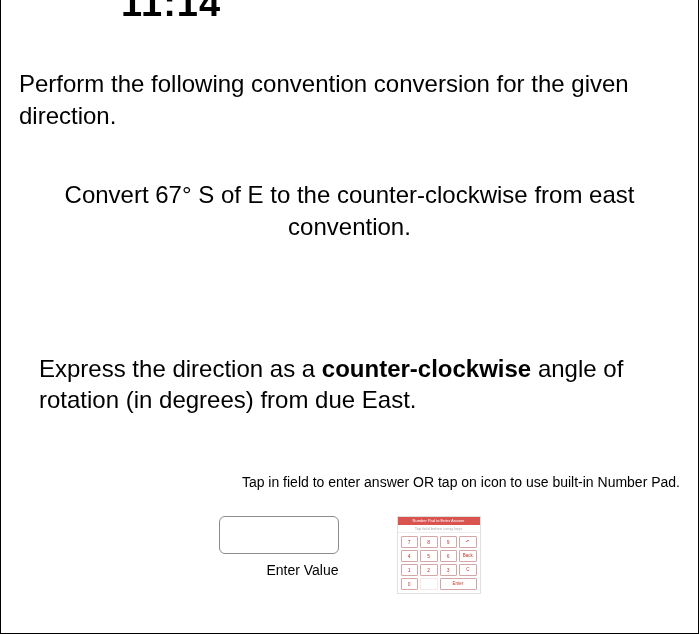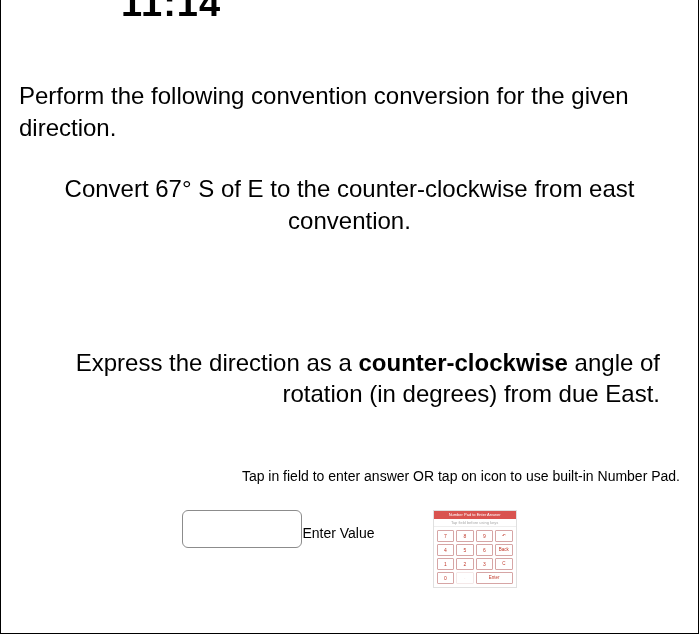--- a/index.html
+++ b/index.html
@@ -8,68 +8,68 @@
     font-family: -apple-system, "Helvetica Neue", Helvetica, Arial, sans-serif;
     color: #000;
     background: #fff;
   }
   .page {
     width: 699px;
     height: 634px;
     box-sizing: border-box;
     border: 1px solid #000;
     border-top: none;
-    padding: 12px 18px;
+    padding: 0 18px;
     position: relative;
     overflow: hidden;
   }
   .timestamp {
     position: absolute;
     top: -18px;
     left: 120px;
     font-size: 38px;
     font-weight: 700;
     letter-spacing: 1px;
   }
   .instruction {
     margin-top: 68px;
     font-size: 24px;
     line-height: 1.32;
   }
   .problem {
-    margin-top: 30px;
+    margin-top: 48px;
     font-size: 24px;
     line-height: 1.32;
     text-align: center;
     padding: 0 22px;
   }
   .express {
     margin-top: 110px;
     font-size: 24px;
     line-height: 1.32;
-    text-align: right;
+    text-align: left;
     padding: 0 20px;
   }
   .express .bold { font-weight: 700; }
   .hint {
     margin-top: 58px;
     font-size: 14px;
     text-align: right;
   }
   .answer-row {
     margin-top: 26px;
     display: flex;
     justify-content: center;
     align-items: flex-start;
     gap: 58px;
   }
   .answer-col {
     display: flex;
-    flex-direction: row;
-    align-items: center;
+    flex-direction: column;
+    align-items: flex-end;
   }
   .answer-input {
     width: 120px;
     height: 38px;
     border: 1px solid #8c8c8c;
     border-radius: 6px;
     font-size: 16px;
     padding: 0 6px;
     box-sizing: border-box;
     outline: none;

